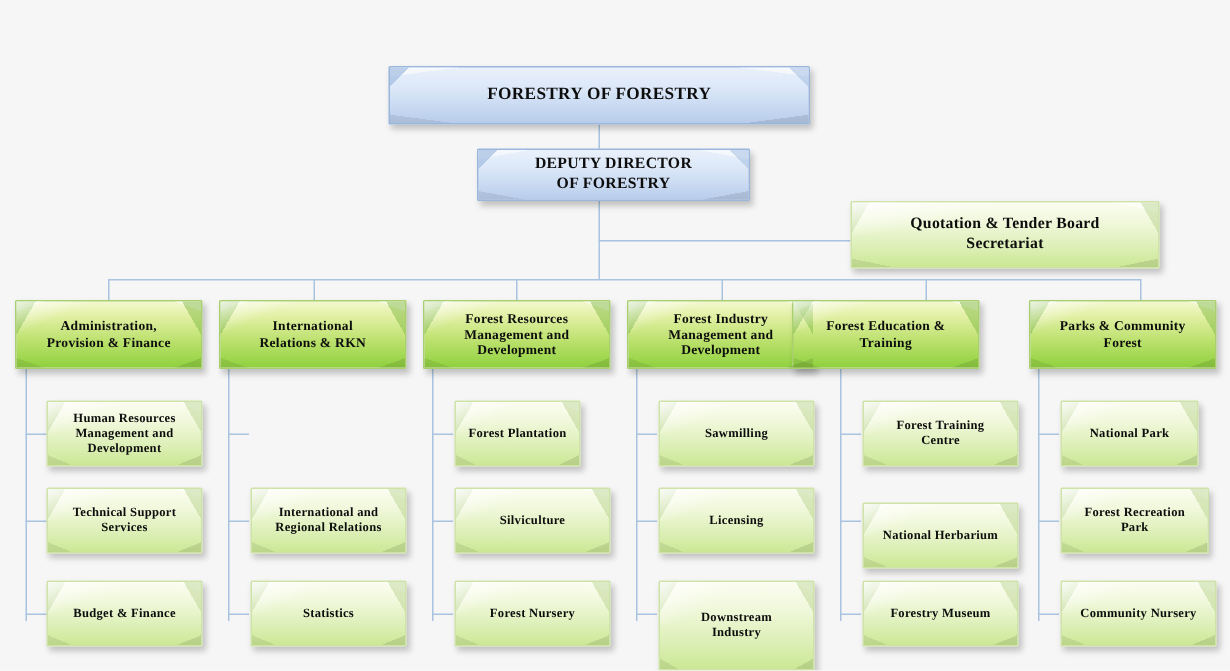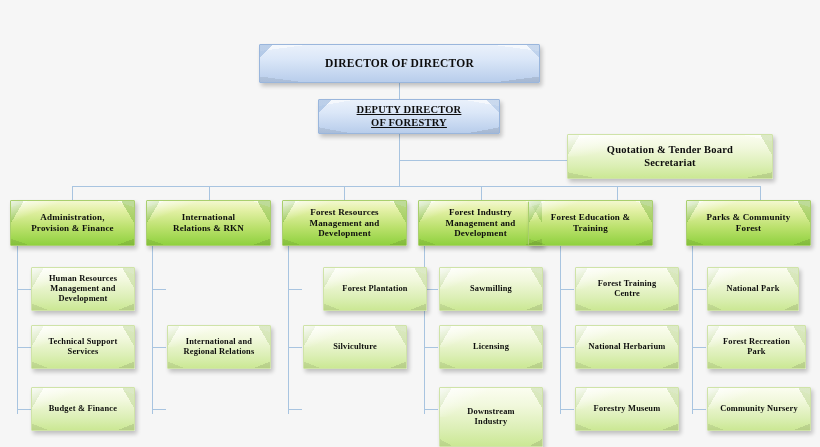--- a/index.html
+++ b/index.html
@@ -146,24 +146,24 @@
   <div class="line h" style="left:560px; top:289px; width:14px;"></div>
   <div class="line h" style="left:560px; top:347px; width:14px;"></div>
   <div class="line h" style="left:560px; top:409px; width:14px;"></div>
 
   <div class="line v" style="left:692px; top:246px; height:168px;"></div>
   <div class="line h" style="left:692px; top:289px; width:14px;"></div>
   <div class="line h" style="left:692px; top:347px; width:14px;"></div>
   <div class="line h" style="left:692px; top:409px; width:14px;"></div>
 
   <div class="box blue fs-12" style="left:259px; top:44px; width:281px; height:39px;">
-    <span class="label">DIRECTOR OF DIRECTOR</span>
-  </div>
-
-  <div class="box blue fs-11" style="left:318px; top:99px; width:182px; height:35px;text-decoration:underline;">
+    <span class="label">FORESTRY OF FORESTRY</span>
+  </div>
+
+  <div class="box blue fs-11" style="left:318px; top:99px; width:182px; height:35px;">
     <span class="label">
       <span>DEPUTY DIRECTOR</span><br>
       <span>OF FORESTRY</span>
     </span>
   </div>
 
   <div class="box pale fs-11" style="left:567px; top:134px; width:206px; height:45px;align-items:center;">
     <span class="label">
       <span>Quotation &amp; Tender Board</span><br>
       <span>Secretariat</span>
@@ -225,48 +225,54 @@
   <div class="box pale fs-85" style="left:31px; top:387px; width:104px; height:44px;">
     <span class="label">Budget &amp; Finance</span>
   </div>
 
   <div class="box pale fs-85" style="left:167px; top:325px; width:104px; height:44px;">
     <span class="label">
       <span>International and</span><br>
       <span>Regional Relations</span>
     </span>
   </div>
-
-  <div class="box pale fs-85" style="left:303px; top:267px; width:104px; height:44px;margin-left:20px;">
+  <div class="box pale fs-85" style="left:167px; top:387px; width:104px; height:44px;">
+    <span class="label">Statistics</span>
+  </div>
+
+  <div class="box pale fs-85" style="left:303px; top:267px; width:84px; height:44px;">
     <span class="label">Forest Plantation</span>
   </div>
   <div class="box pale fs-85" style="left:303px; top:325px; width:104px; height:44px;">
     <span class="label">Silviculture</span>
   </div>
+  <div class="box pale fs-85" style="left:303px; top:387px; width:104px; height:44px;">
+    <span class="label">Forest Nursery</span>
+  </div>
 
   <div class="box pale fs-85" style="left:439px; top:267px; width:104px; height:44px;">
     <span class="label">Sawmilling</span>
   </div>
   <div class="box pale fs-85" style="left:439px; top:325px; width:104px; height:44px;">
     <span class="label">Licensing</span>
   </div>
   <div class="box pale fs-85" style="left:439px; top:387px; width:104px; height:60px;">
     <span class="label">
       <span>Downstream</span><br>
       <span>Industry</span>
     </span>
   </div>
 
   <div class="box pale fs-85" style="left:575px; top:267px; width:104px; height:44px;">
     <span class="label">
       <span>Forest Training</span><br>
       <span>Centre</span>
     </span>
   </div>
-  <div class="box pale fs-85" style="left:575px; top:325px; width:104px; height:44px;">
+  <div class="box pale fs-85" style="left:575px; top:335px; width:104px; height:44px;">
     <span class="label">National Herbarium</span>
   </div>
   <div class="box pale fs-85" style="left:575px; top:387px; width:104px; height:44px;">
     <span class="label">Forestry Museum</span>
   </div>
 
   <div class="box pale fs-85" style="left:707px; top:267px; width:92px; height:44px;">
     <span class="label">National Park</span>
   </div>
   <div class="box pale fs-85" style="left:707px; top:325px; width:99px; height:44px;">

